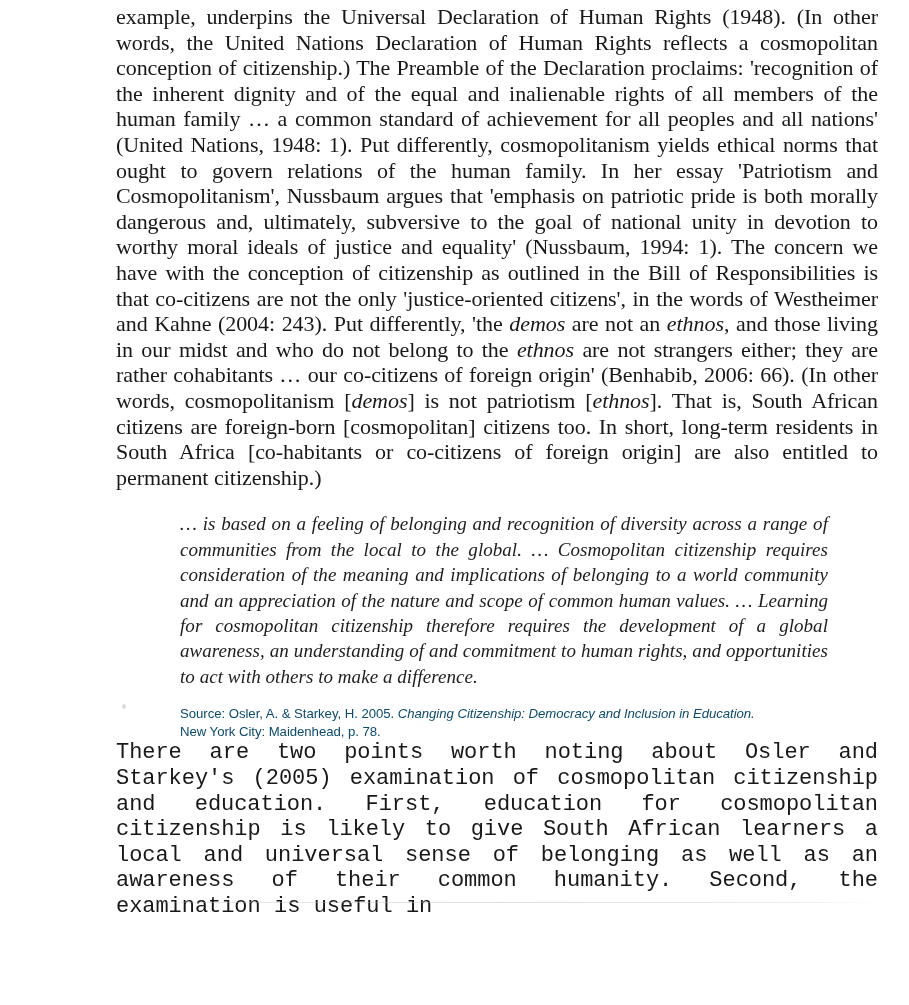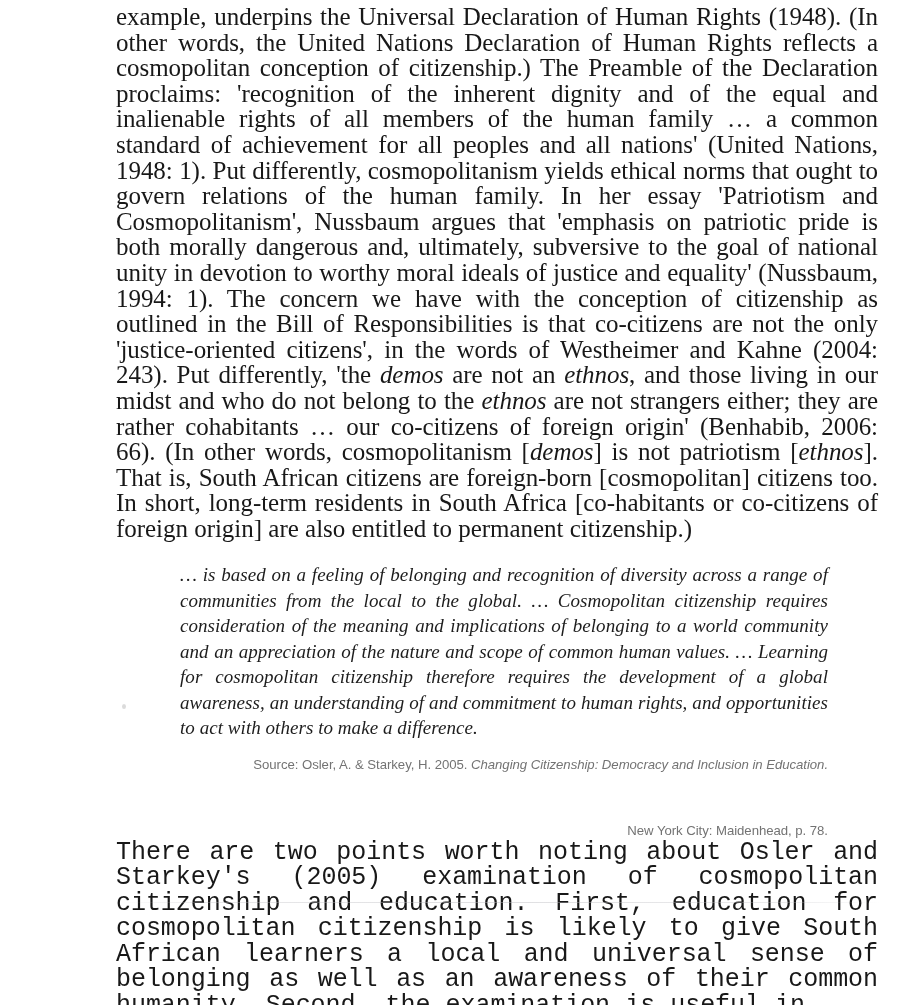--- a/index.html
+++ b/index.html
@@ -19,21 +19,21 @@
     -webkit-font-smoothing: antialiased;
   }
   .textblock {
     position: absolute;
     left: 116px;
     top: 4px;
     width: 762px;
   }
   p.body {
     margin: 0;
-    font-size: 25px;
+    font-size: 22px;
     line-height: 25.6px;
     text-align: justify;
     text-justify: inter-word;
     letter-spacing: -0.05px;
     word-spacing: 0.2px;
     color: #181818;
   }
   p.body.indent {
     text-indent: 26px;
   }
@@ -52,30 +52,28 @@
     letter-spacing: 0.05px;
   }
   .source {
     margin: 0;
     margin-left: 64px;
     width: 648px;
     margin-top: 16px;
     font-family: "Liberation Sans", "DejaVu Sans", sans-serif;
     font-size: 13.2px;
     line-height: 17.6px;
-    color: #737373;
-    text-align: right;
+    color: #0c4a6e;
     letter-spacing: -0.05px;
   }
   .source .line1 {
     display: block;
   }
   .source .line2 {
     display: block;
-    margin-top: 48px;
   }
   .source em {
     font-style: italic;
   }
   .after-quote {
     margin-top: 22px;
     font-family: Liberation Mono, monospace;
   }
   .before-quote {
     margin-bottom: 0;

